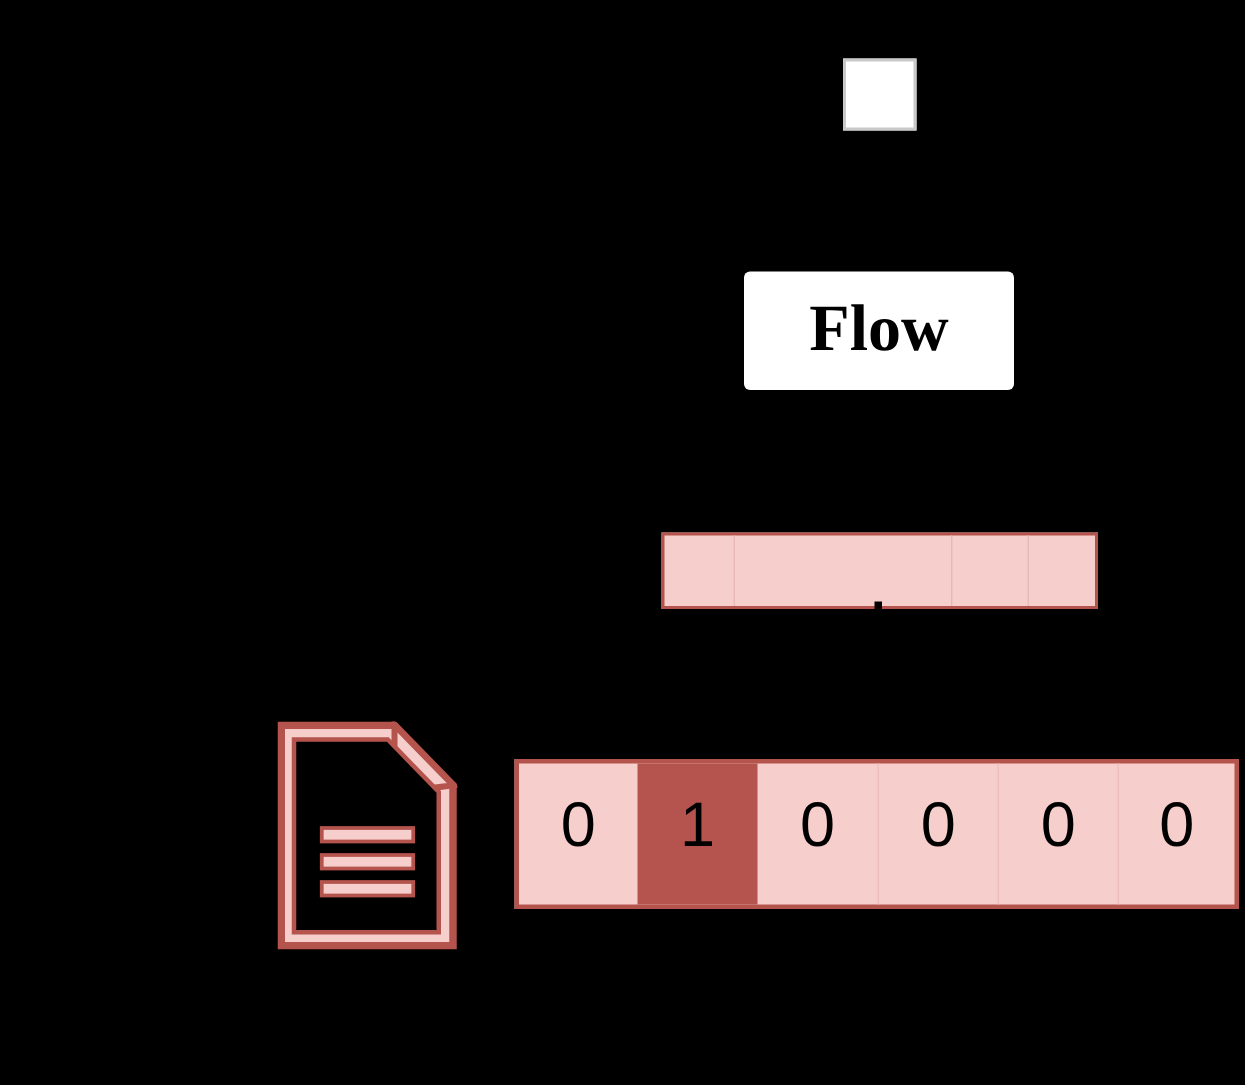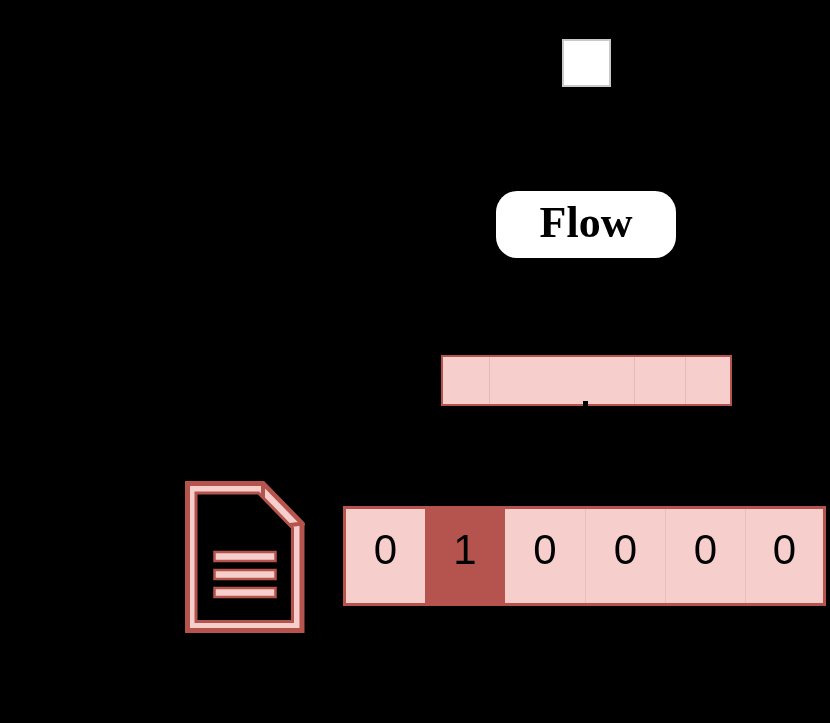--- a/index.html
+++ b/index.html
@@ -26,25 +26,25 @@
     width: 45px;
     height: 44px;
     background: #ffffff;
     border: 2px solid #c9c9c9;
   }
 
   
   .flow-box {
     position: absolute;
     left: 496px;
-    top: 191px;
+    top: 181px;
     width: 180px;
-    height: 67px;
+    height: 79px;
     background: #ffffff;
-    border-radius: 21px;
+    border-radius: 4px;
     display: flex;
     align-items: center;
     justify-content: center;
   }
   .flow-box span {
     font-family: "Liberation Serif", serif;
     font-weight: bold;
     font-size: 44px;
     color: #000000;
     line-height: 1;

